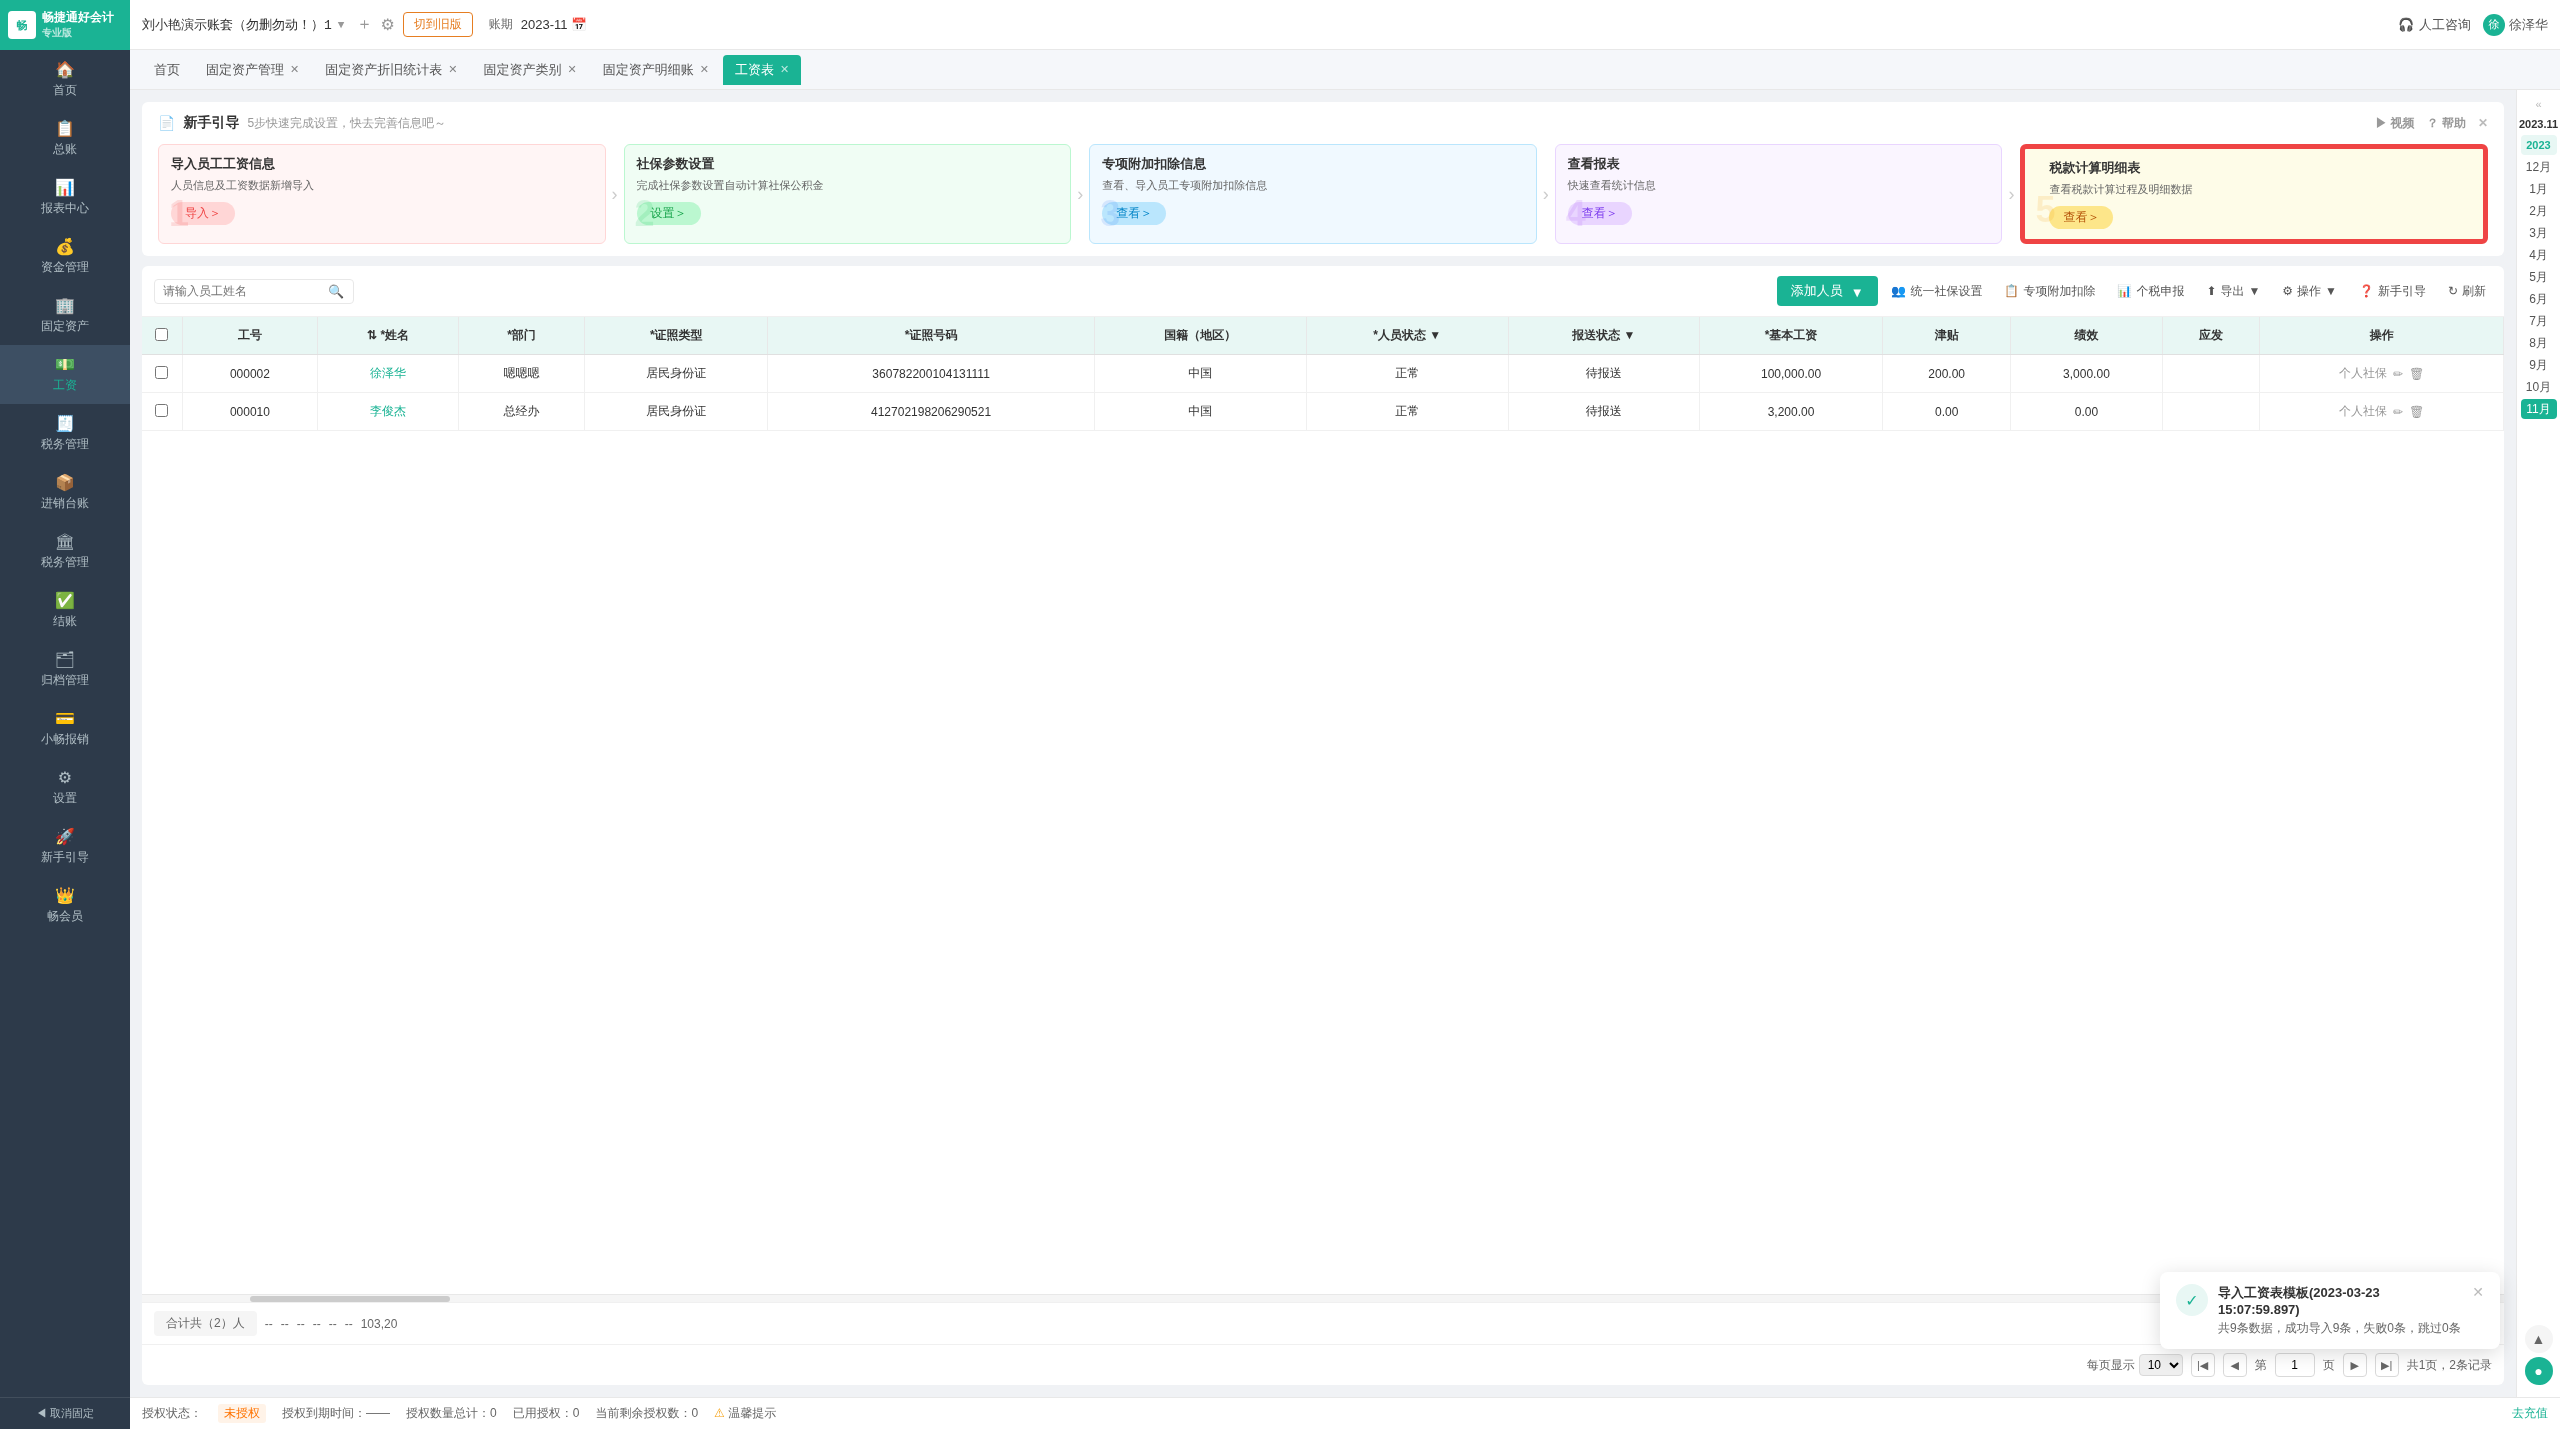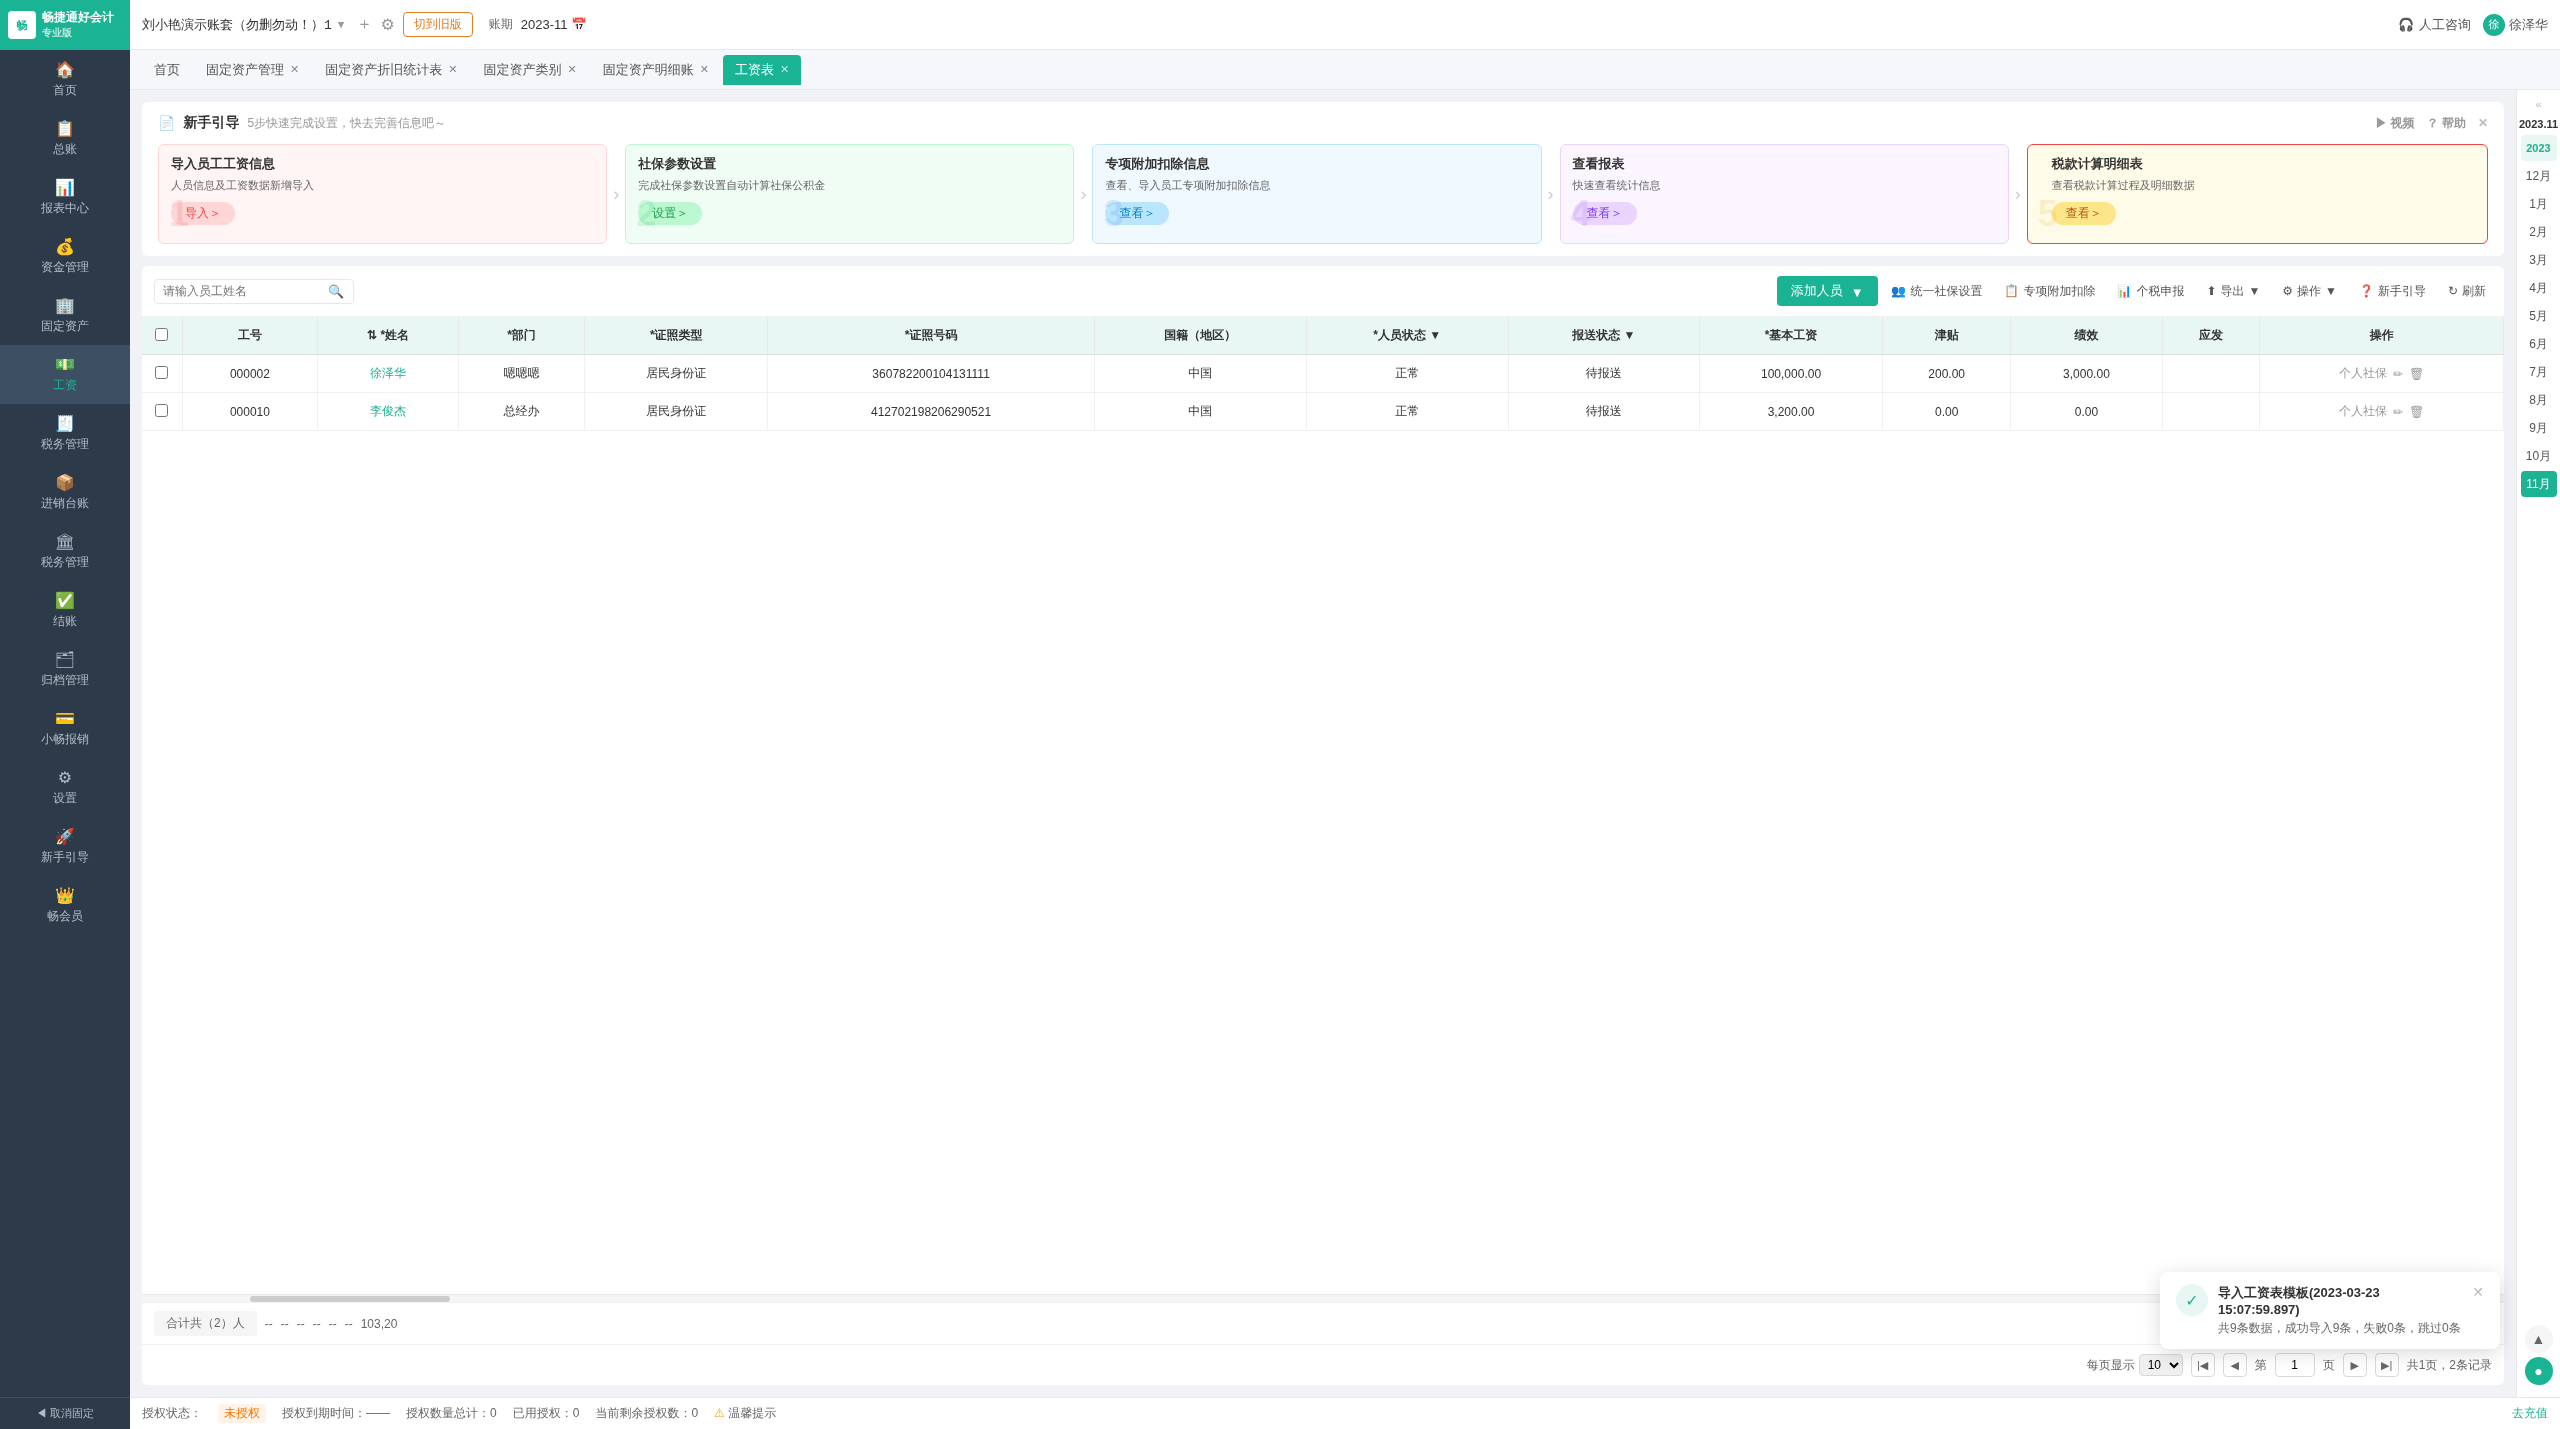--- a/index.html
+++ b/index.html
@@ -185,21 +185,21 @@
       flex: 1;
       border-radius: 6px;
       padding: 10px 12px;
       position: relative;
       min-height: 100px;
     }
     .wizard-step-1 { background: #fff5f5; border: 1px solid #ffd6d6; }
     .wizard-step-2 { background: #f0fdf4; border: 1px solid #bbf7d0; }
     .wizard-step-3 { background: #f0f9ff; border: 1px solid #bae6fd; }
     .wizard-step-4 { background: #faf5ff; border: 1px solid #e9d5ff; }
-    .wizard-step-5 { background: #fefce8; border: 1px solid #ef4444; padding-left: 24px; }
+    .wizard-step-5 { background: #fefce8; border: 5px solid #ef4444; padding-left: 24px; }
     .wizard-step .step-num {
       position: absolute;
       bottom: 8px;
       left: 10px;
       font-size: 36px;
       font-weight: bold;
       opacity: 0.15;
     }
     .wizard-step-1 .step-num { color: #ef4444; }
     .wizard-step-2 .step-num { color: #22c55e; }
@@ -400,21 +400,21 @@
     }
     .right-panel .year-label {
       font-size: 11px;
       color: #333;
       padding: 4px 2px;
       writing-mode: horizontal-tb;
       font-weight: bold;
     }
     .month-item {
       width: 36px;
-      height: 26px;
+      height: 20px;
       display: flex;
       align-items: center;
       justify-content: center;
       font-size: 12px;
       color: #555;
       cursor: pointer;
       border-radius: 4px;
       margin: 1px 0;
     }
     .month-item.current { background: #1ab394; color: white; border-radius: 4px; }

